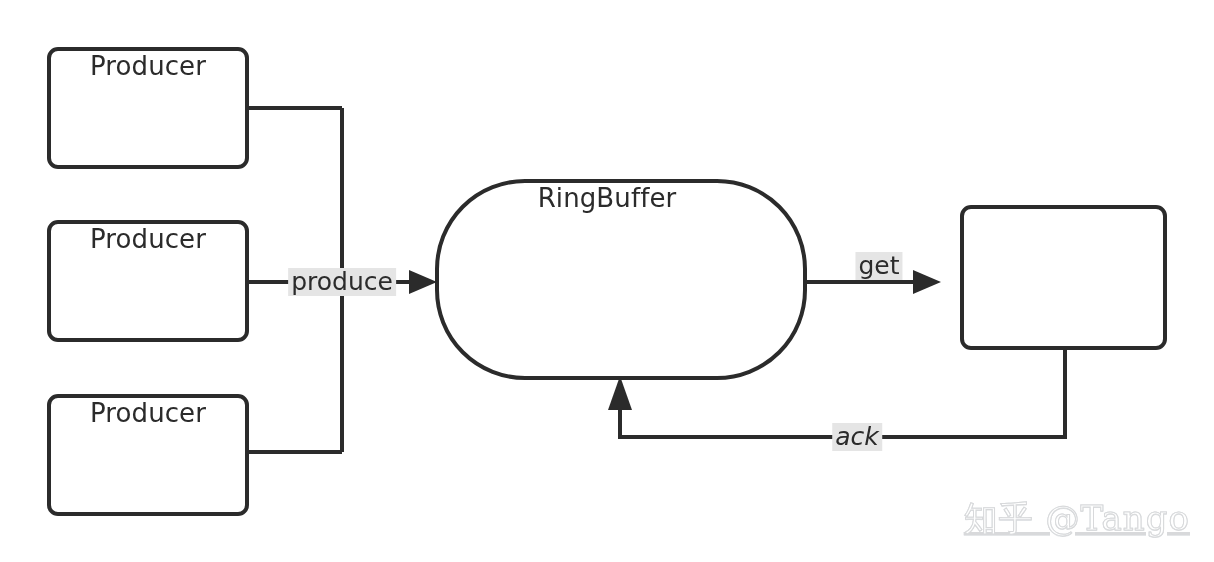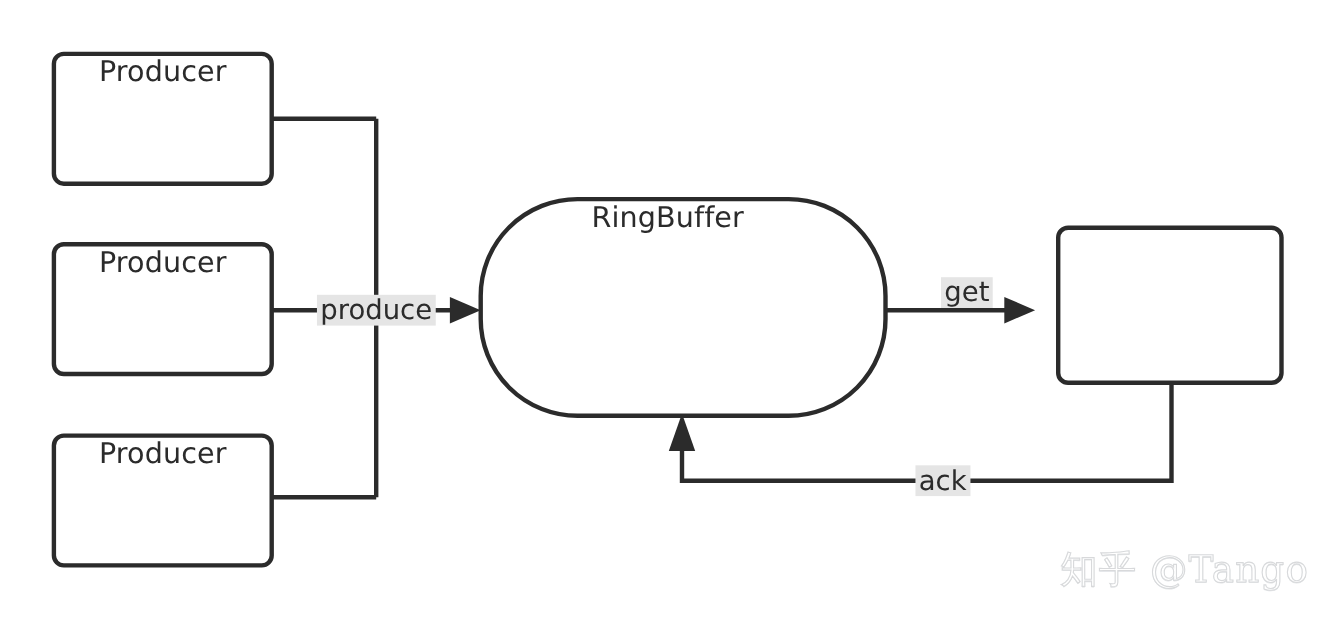--- a/index.html
+++ b/index.html
@@ -51,20 +51,21 @@
     bottom: 24px;
     font-size: 34px;
     line-height: 40px;
     font-family: "DejaVu Serif", "Liberation Serif", serif;
     color: #ffffff;
     -webkit-text-stroke: 1px #d6d8da;
     text-shadow: 0 1px 0 #e3e5e7;
     opacity: 0.95;
     letter-spacing: 1px;
     user-select: none;
+    text-decoration: underline;
   }
 </style>
 </head>
 <body>
 
 <div id="canvas">
 
   <svg id="diagram-svg" viewBox="0 0 1214 562" xmlns="http://www.w3.org/2000/svg">
 
     <g fill="none" stroke="#2b2b2b" stroke-width="4" stroke-linecap="butt">
@@ -115,17 +116,17 @@
     <span>RingBuffer</span>
   </div>
 
   <div class="node-label" style="left:962px; top:207px; width:203px; height:141px;">
   </div>
 
   <div class="edge-label" style="left:342px; top:282px;">produce</div>
 
   <div class="edge-label" style="left:879px; top:266px;">get</div>
 
-  <div class="edge-label" style="left:857px; top:437px;">ack</div>
+  <div class="edge-label" style="left:857px; top:437px;font-style:italic;">ack</div>
 
   <div id="watermark">知乎 @Tango</div>
 
 </div>
 
 </body></html>

